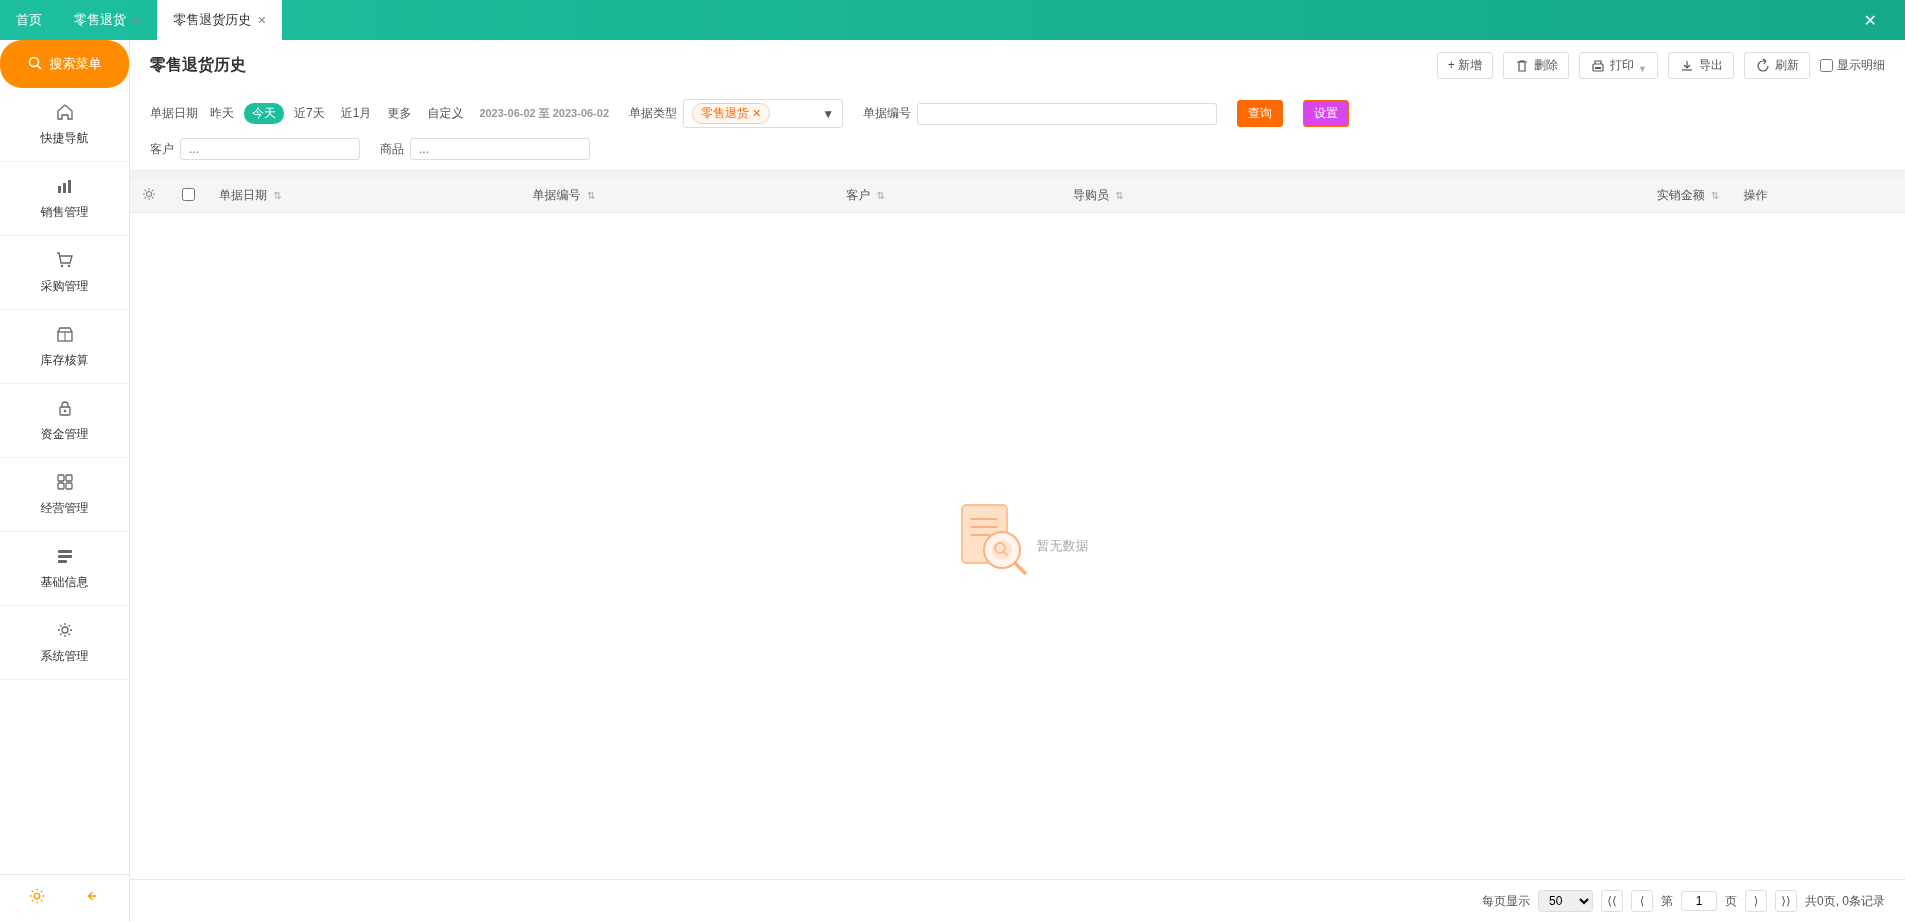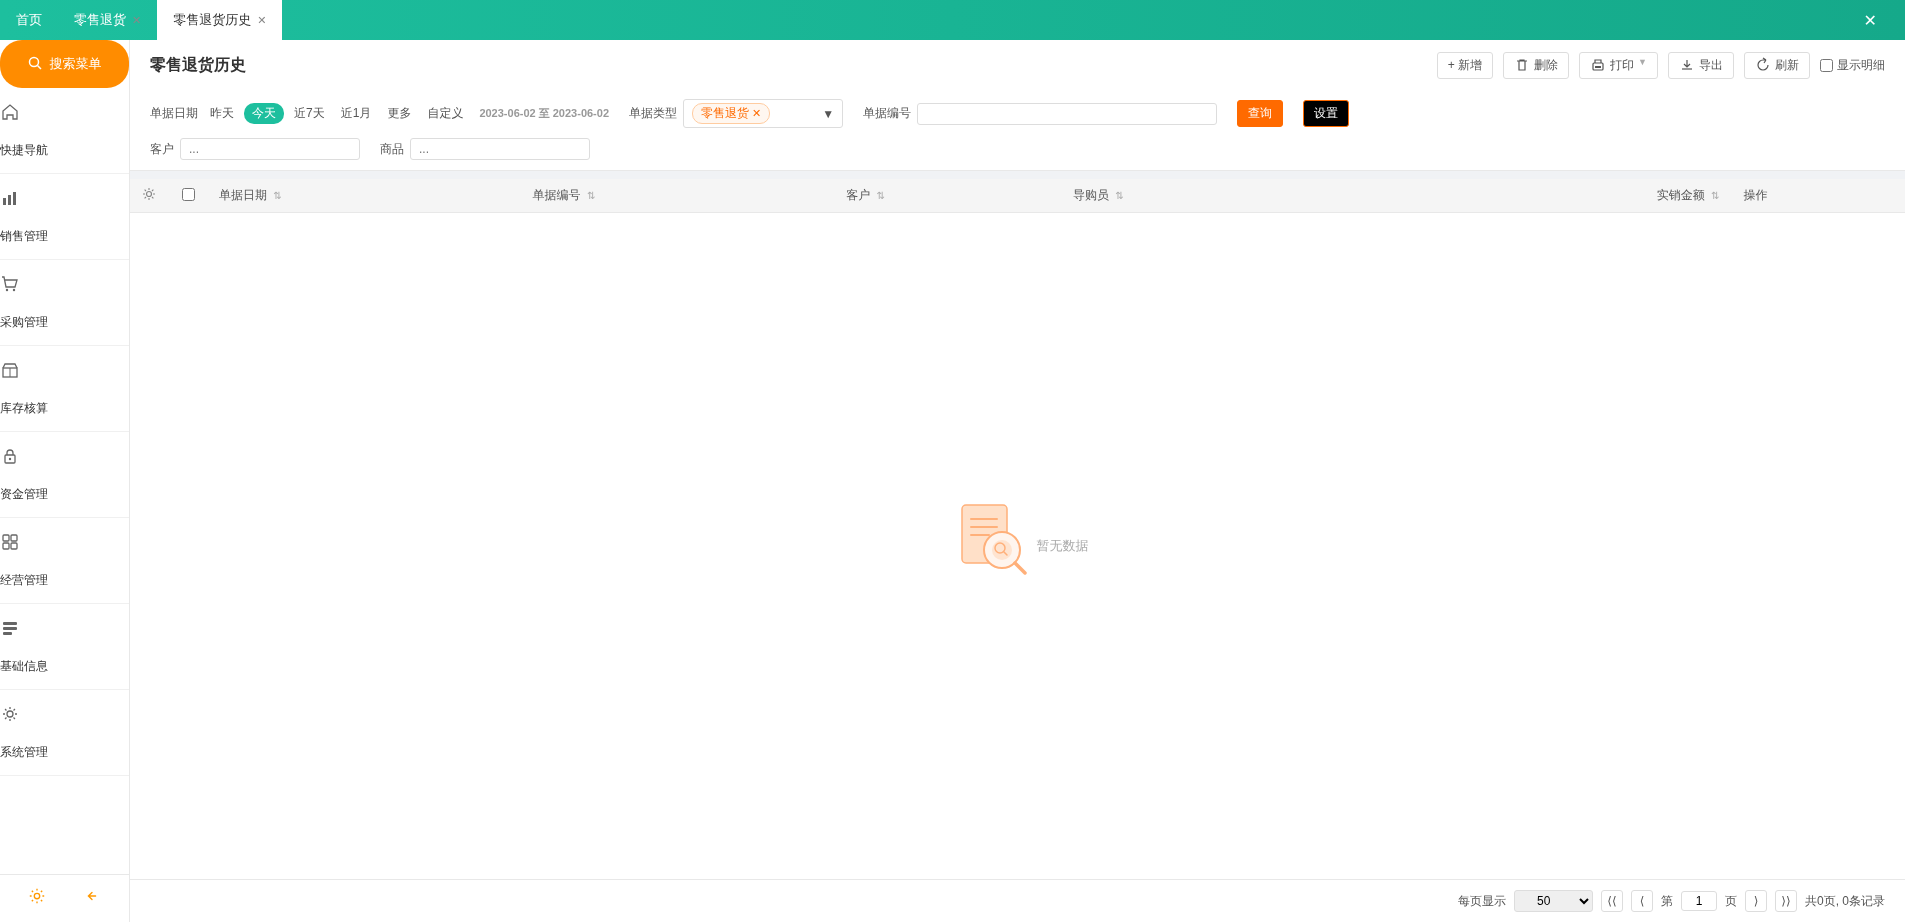--- a/index.html
+++ b/index.html
@@ -82,28 +82,28 @@
       gap: 6px;
       border-radius: 22px;
     }
     .sidebar-nav {
       flex: 1;
       overflow-y: auto;
     }
     .sidebar-item {
       display: flex;
       flex-direction: column;
-      align-items: flex-start;
+      align-items: center;
       justify-content: center;
       padding: 14px 0;
       cursor: pointer;
       color: #333;
       font-size: 12px;
       border-bottom: 1px solid #f0f0f0;
-      gap: 20px;
+      gap: 8px;
     }
     .sidebar-icon {
       width: 20px;
       height: 20px;
       display: flex;
       align-items: center;
       justify-content: center;
     }
     .sidebar-bottom {
       height: 48px;
@@ -145,21 +145,21 @@
       font-weight: bold;
       color: #333;
     }
     .toolbar {
       display: flex;
       align-items: center;
       gap: 10px;
     }
     .toolbar-btn {
       display: flex;
-      align-items: flex-start;
+      align-items: flex-end;
       gap: 4px;
       padding: 4px 10px;
       background: #fff;
       border: 1px solid #ddd;
       border-radius: 3px;
       cursor: pointer;
       font-size: 12px;
       color: #555;
     }
     .toolbar-btn.primary {
@@ -340,21 +340,21 @@
       align-items: center;
       justify-content: flex-end;
       border-top: 1px solid #e8e8e8;
       gap: 8px;
       font-size: 12px;
       color: #555;
     }
     .page-size-select {
       border: 1px solid #ddd;
       border-radius: 3px;
-      padding: 2px 18px;
+      padding: 2px 6px;
       font-size: 12px;
       cursor: pointer;
     }
     .page-nav-btn {
       width: 22px;
       height: 22px;
       display: flex;
       align-items: center;
       justify-content: center;
       border: 1px solid #ddd;
@@ -577,21 +577,21 @@
           </div>
 
           <div class="filter-item">
             <span class="filter-label">单据编号</span>
             <input class="filter-input filter-input-wide" type="text" style="">
           </div>
 
           <button class="toolbar-btn primary">
             <span>查询</span>
           </button>
-          <button class="toolbar-btn" style="background:#000000;color:#fff;border-color:#ff6a00;">
+          <button class="toolbar-btn" style="background:#d946ef;color:#fff;border-color:#ff6a00;">
             <span>设置</span>
           </button>
         </div>
 
         <div class="filter-row">
 
           <div class="filter-item">
             <span class="filter-label">客户</span>
             <input class="filter-input" type="text" placeholder="..." style="">
           </div>

